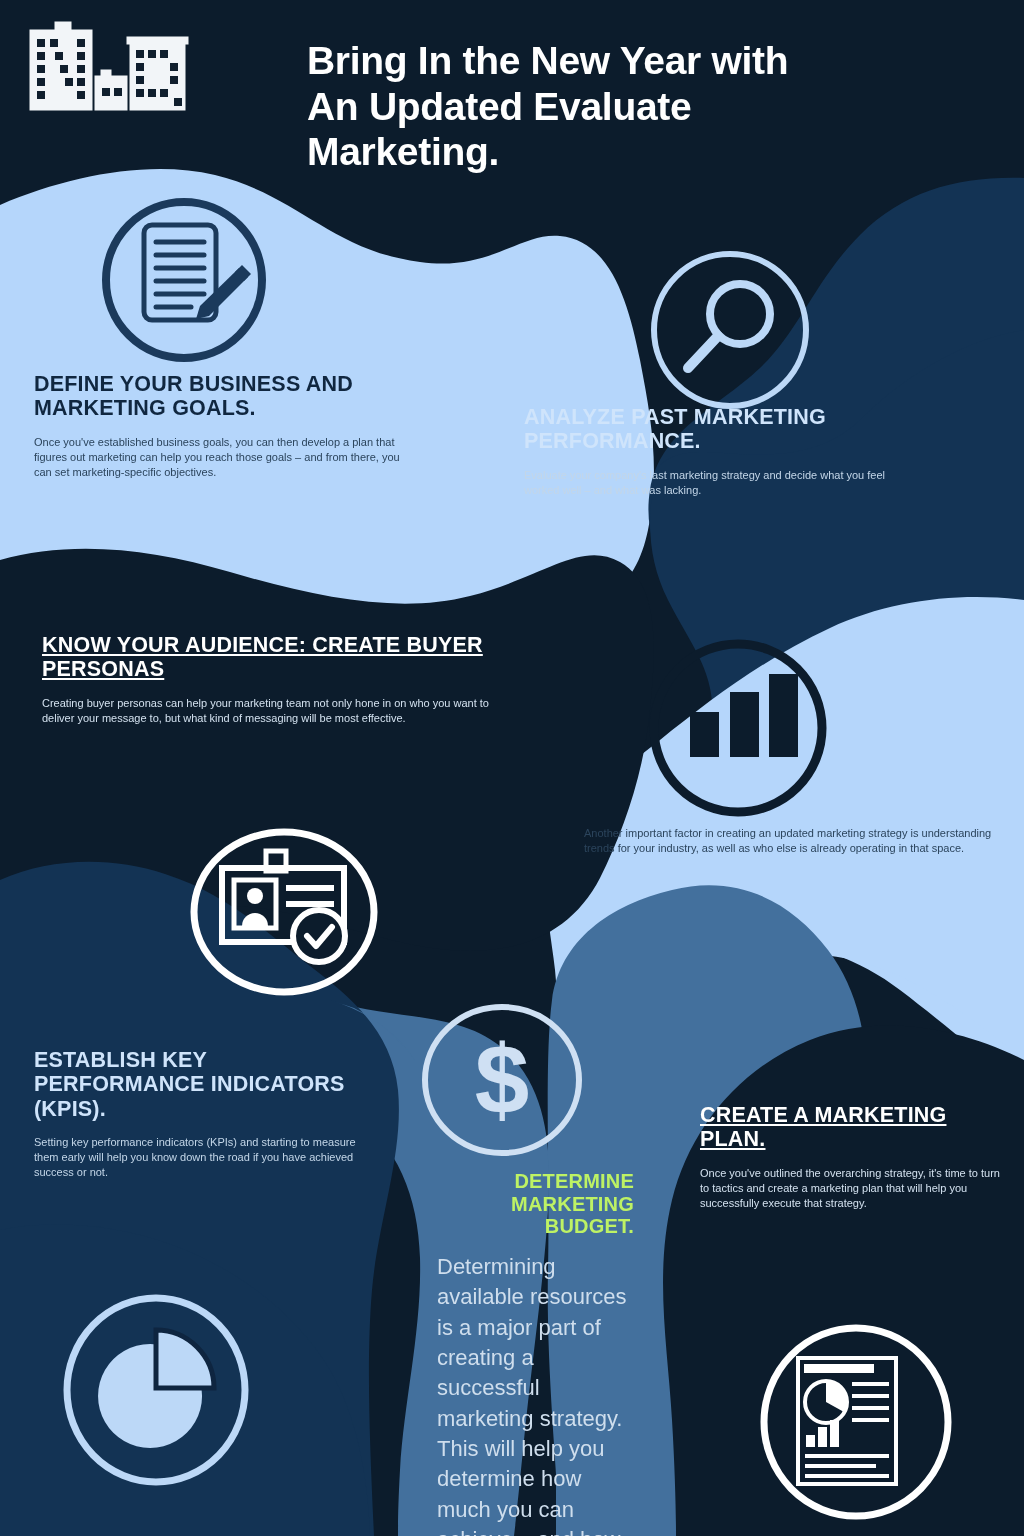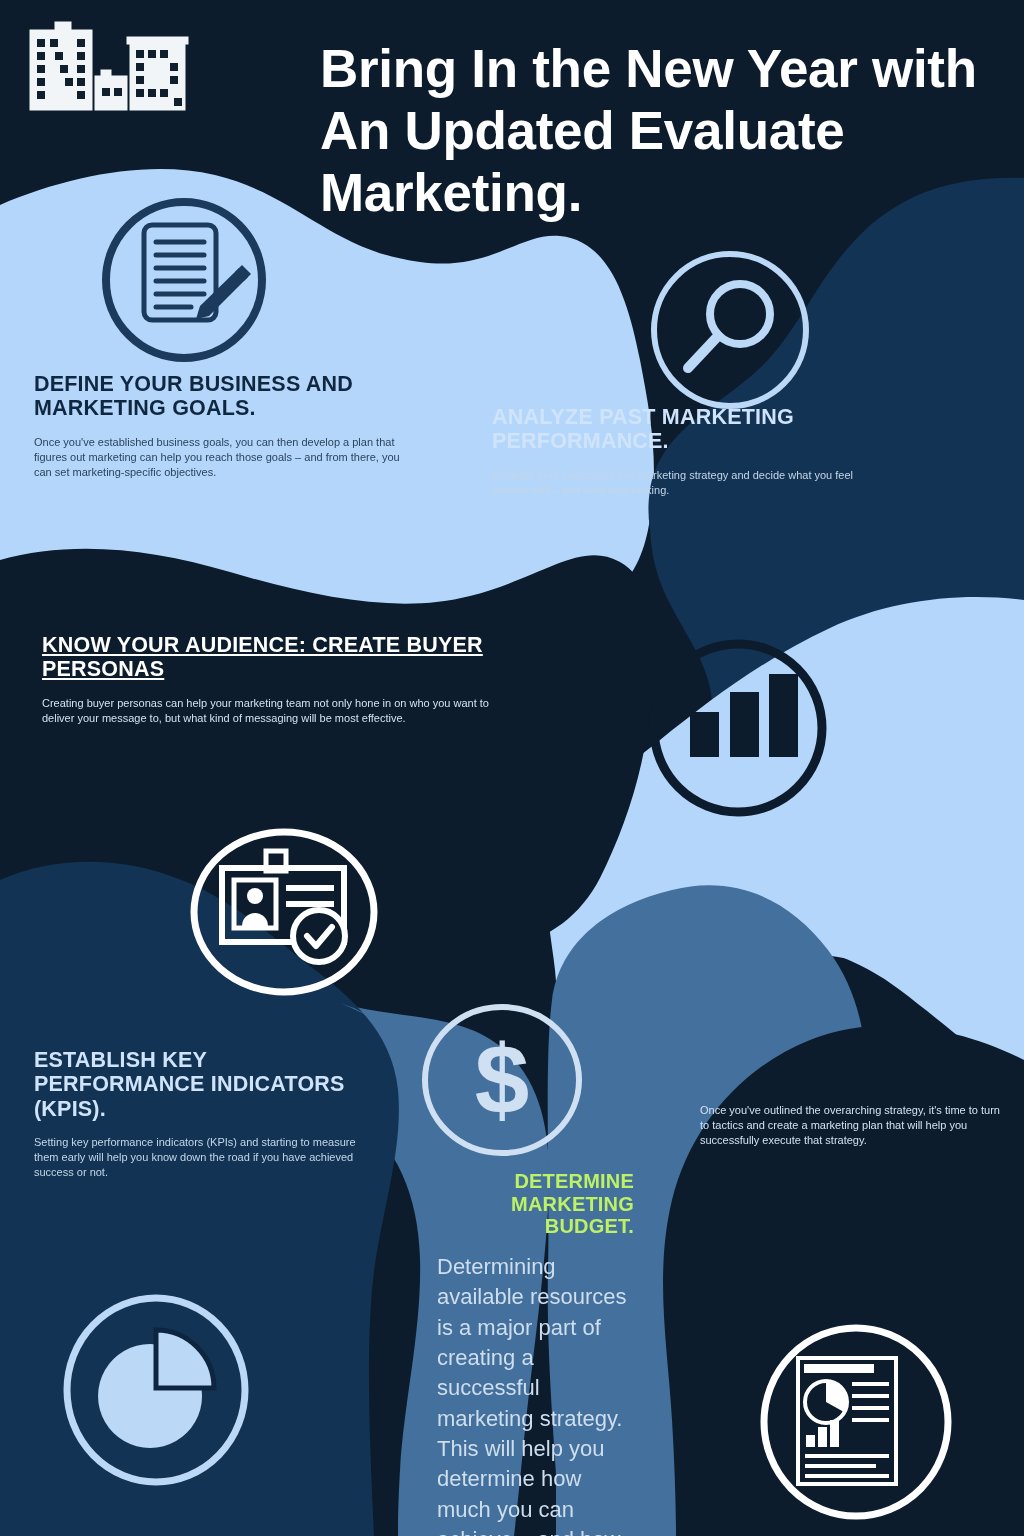--- a/index.html
+++ b/index.html
@@ -10,22 +10,22 @@
     position:relative;
     overflow:hidden;
   }
   #bg { position:absolute; inset:0; width:1024px; height:1536px; z-index:0; }
 
   .layer { position:absolute; z-index:2; }
 
   
   #logo { left:22px; top:14px; width:170px; height:105px; }
   #title {
-    left:320px; top:38px; width:660px;
-    font-size:53px; font-weight:bold; line-height:1.17;
+    left:307px; top:38px; width:660px;
+    font-size:39px; font-weight:bold; line-height:1.17;
     letter-spacing:-0.3px; color:#ffffff;
   }
 
   
   .icon-circle { position:absolute; z-index:3; }
 
   
   .block { position:absolute; z-index:4; }
   .block h2 {
     font-size:21.5px; font-weight:bold; line-height:1.13;
@@ -40,21 +40,21 @@
   .on-light p  { color:#2b445c; }
   .on-dark h2  { color:#cfe4fb; }
   .on-dark p   { color:#c3d6e8; }
   .on-white h2 { color:#ffffff;text-decoration:underline; }
   .on-white p  { color:#d3e1ef; }
   .on-mid h2   { color:#bef264;text-align:right; }
   .on-mid p    { color:#cfdeed; }
 
   
   #b1 { left:34px;  top:372px; width:378px; }
-  #b2 { left:492px; top:405px; width:390px; }
+  #b2 { left:524px; top:405px; width:390px; }
   #b3 { left:42px;  top:633px; width:460px; }
   #b4 { left:584px; top:826px; width:424px; }
   #b5 { left:34px;  top:1048px; width:340px; }
   #b6 { left:429px; top:1170px; width:205px; }
   #b7 { left:700px; top:1103px; width:312px; }
   #b6 h2 { font-size:20px; }
   #b6 p  { font-size:22px;margin-left:8px; }
 </style>
 </head>
 <body>
@@ -259,27 +259,29 @@
   <h2>ANALYZE PAST MARKETING PERFORMANCE.</h2>
   <p> Evaluate your company's last marketing strategy and decide what you feel worked well – and what was lacking.</p>
 </div>
 
 <div class="block on-white" id="b3">
   <h2>KNOW YOUR AUDIENCE: CREATE BUYER PERSONAS</h2>
   <p>Creating buyer personas can help your marketing team not only hone in on who you want to deliver your message to, but what kind of messaging will be most effective.</p>
 </div>
 
 <div class="block on-light" id="b4">
+  <p>Another important factor in creating an updated marketing strategy is understanding trends for your industry, as well as who else is already operating in that space.</p>
 </div>
 
 <div class="block on-dark" id="b5">
   <h2>ESTABLISH KEY PERFORMANCE INDICATORS (KPIS).</h2>
   <p>Setting key performance indicators (KPIs) and starting to measure them early will help you know down the road if you have achieved success or not.</p>
 </div>
 
 <div class="block on-mid" id="b6">
   <h2>DETERMINE MARKETING BUDGET.</h2>
   <p>Determining available resources is a major part of creating a successful marketing strategy. This will help you determine how much you can achieve – and how realistic your goals are in the long run.</p>
 </div>
 
 <div class="block on-white" id="b7">
+  <h2>CREATE A MARKETING PLAN.</h2>
   <p>Once you've outlined the overarching strategy, it's time to turn to tactics and create a marketing plan that will help you successfully execute that strategy.</p>
 </div>
 
 </body></html>

